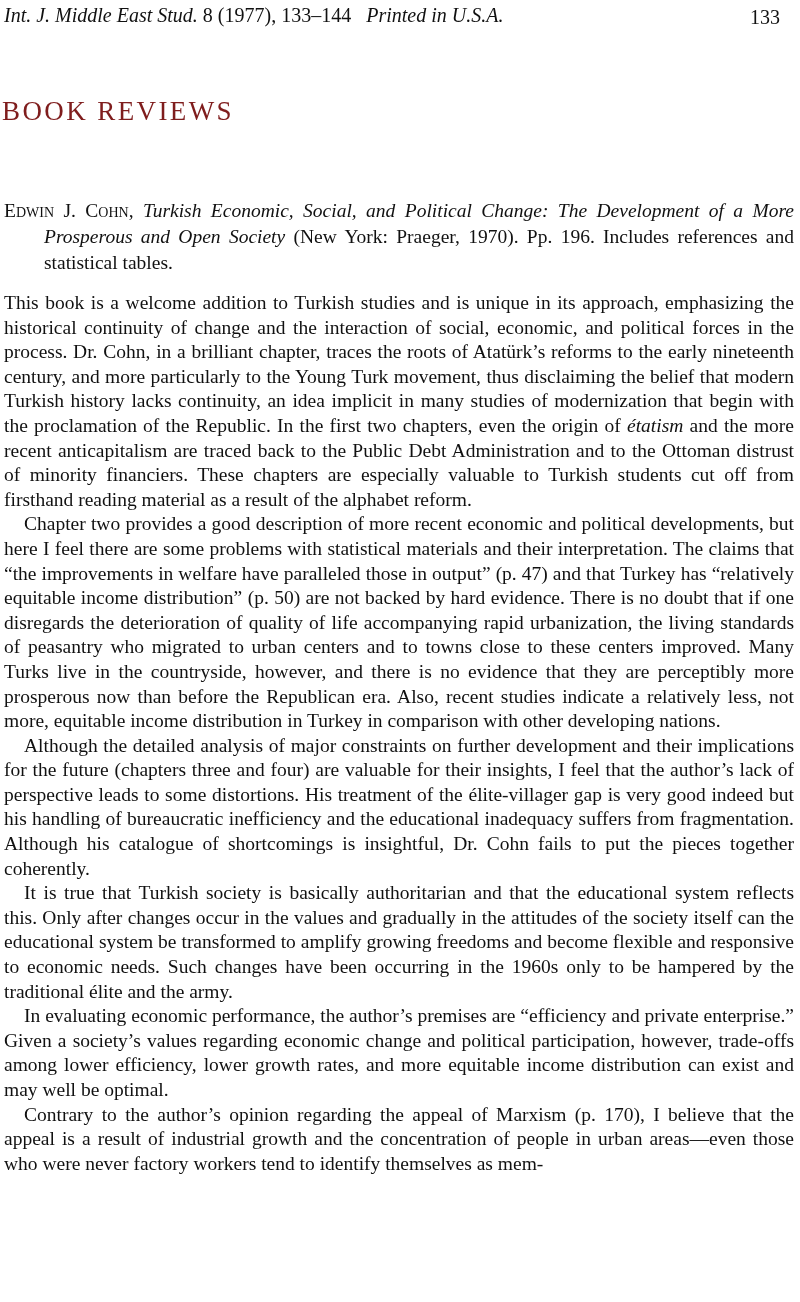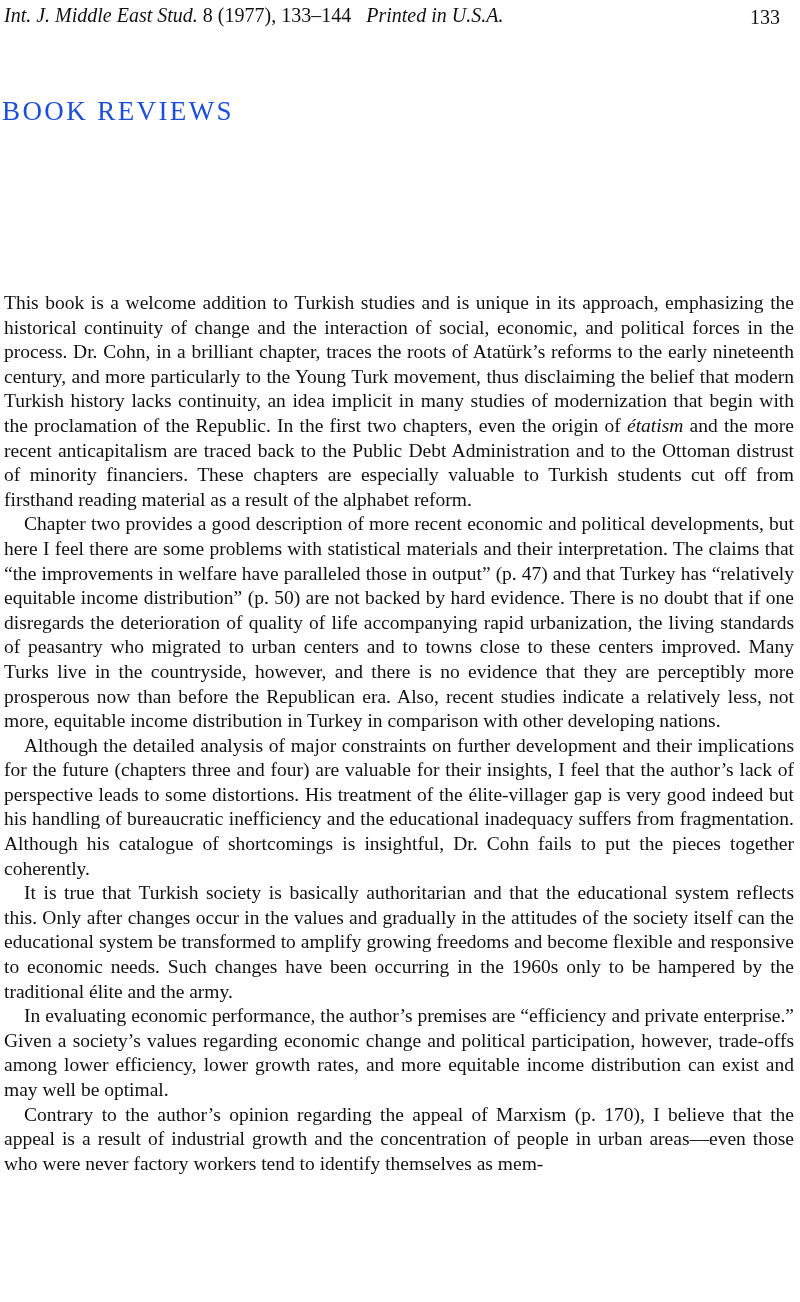--- a/index.html
+++ b/index.html
@@ -47,21 +47,21 @@
     }
     .section-title {
       position: absolute;
       left: 2px;
       top: 94px;
       font-size: 27px;
       letter-spacing: 2.4px;
       line-height: 34px;
       font-weight: normal;
       margin: 0;
-      color: #1d4ed8;
+      color: #7f1d1d;
     }
     .citation {
       position: absolute;
       left: 4px;
       top: 198px;
       width: 790px;
       font-size: 19.5px;
       line-height: 26px;
       padding-left: 40px;
       text-indent: -40px;
@@ -105,20 +105,21 @@
   <div class="running-head">
     <span class="journal">Int. J. Middle East Stud.</span>
     <span>8</span>
     <span>(1977), 133–144</span>
     <span class="printed">Printed in U.S.A.</span>
     <span class="page-number">133</span>
   </div>
 
   <h1 class="section-title">BOOK REVIEWS</h1>
 
+  <p class="citation"><span class="author">Edwin J. Cohn</span><span>, </span><span class="book-title">Turkish Economic, Social, and Political Change: The Development of a More Prosperous and Open Society</span><span> (New York: Praeger, 1970). Pp. 196. Includes references and statistical tables.</span></p>
 
   <div class="body-text">
     <p class="first"><span>This book is a welcome addition to Turkish studies and is unique in its approach, emphasizing the historical continuity of change and the interaction of social, economic, and political forces in the process. Dr. Cohn, in a brilliant chapter, traces the roots of Atatürk’s reforms to the early nineteenth century, and more particularly to the Young Turk movement, thus disclaiming the belief that modern Turkish history lacks con­tinuity, an idea implicit in many studies of modernization that begin with the proclama­tion of the Republic. In the first two chapters, even the origin of </span><em>étatism</em><span> and the more recent anticapitalism are traced back to the Public Debt Administration and to the Ottoman distrust of minority financiers. These chapters are especially valuable to Turkish students cut off from firsthand reading material as a result of the alphabet reform.</span></p>
     <p>Chapter two provides a good description of more recent economic and political devel­opments, but here I feel there are some problems with statistical materials and their interpretation. The claims that “the improvements in welfare have paralleled those in output” (p. 47) and that Turkey has “relatively equitable income distribution” (p. 50) are not backed by hard evidence. There is no doubt that if one disregards the deteriora­tion of quality of life accompanying rapid urbanization, the living standards of peasantry who migrated to urban centers and to towns close to these centers improved. Many Turks live in the countryside, however, and there is no evidence that they are percep­tibly more prosperous now than before the Republican era. Also, recent studies indicate a relatively less, not more, equitable income distribution in Turkey in comparison with other developing nations.</p>
     <p>Although the detailed analysis of major constraints on further development and their implications for the future (chapters three and four) are valuable for their insights, I feel that the author’s lack of perspective leads to some distortions. His treatment of the élite-villager gap is very good indeed but his handling of bureaucratic inefficiency and the educational inadequacy suffers from fragmentation. Although his catalogue of short­comings is insightful, Dr. Cohn fails to put the pieces together coherently.</p>
     <p>It is true that Turkish society is basically authoritarian and that the educational sys­tem reflects this. Only after changes occur in the values and gradually in the attitudes of the society itself can the educational system be transformed to amplify growing free­doms and become flexible and responsive to economic needs. Such changes have been occurring in the 1960s only to be hampered by the traditional élite and the army.</p>
     <p>In evaluating economic performance, the author’s premises are “efficiency and private enterprise.” Given a society’s values regarding economic change and political participa­tion, however, trade-offs among lower efficiency, lower growth rates, and more equitable income distribution can exist and may well be optimal.</p>
     <p>Contrary to the author’s opinion regarding the appeal of Marxism (p. 170), I believe that the appeal is a result of industrial growth and the concentration of people in urban areas—even those who were never factory workers tend to identify themselves as mem-</p>
   </div>
 

